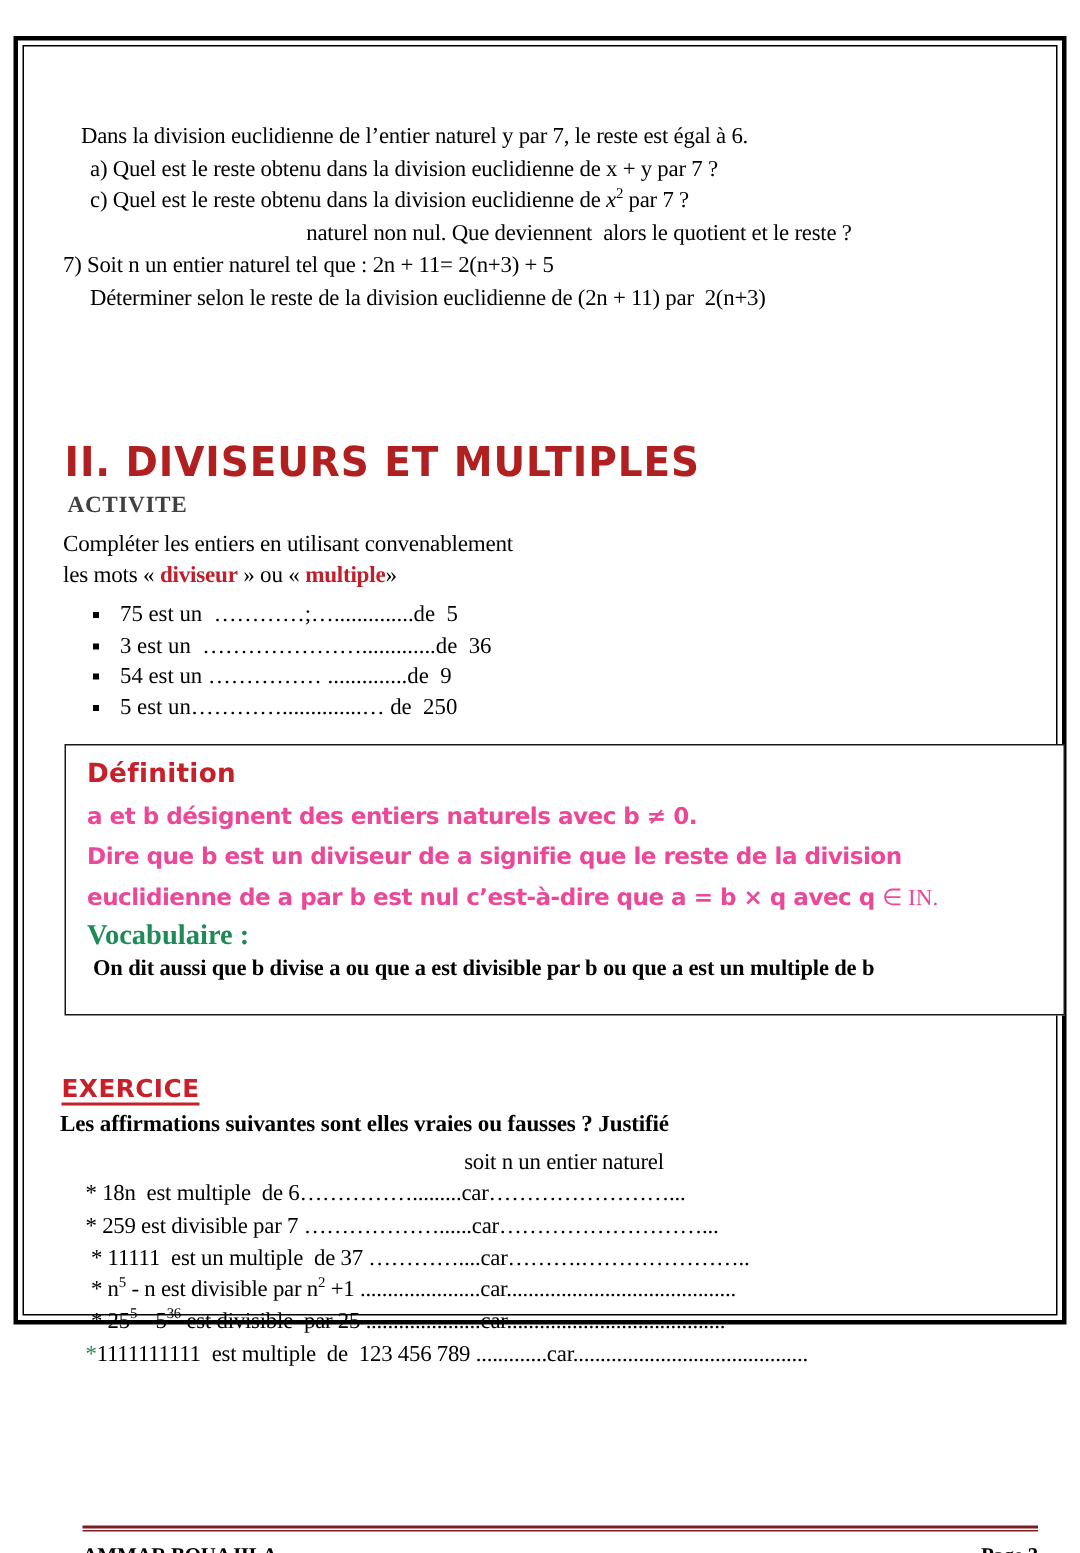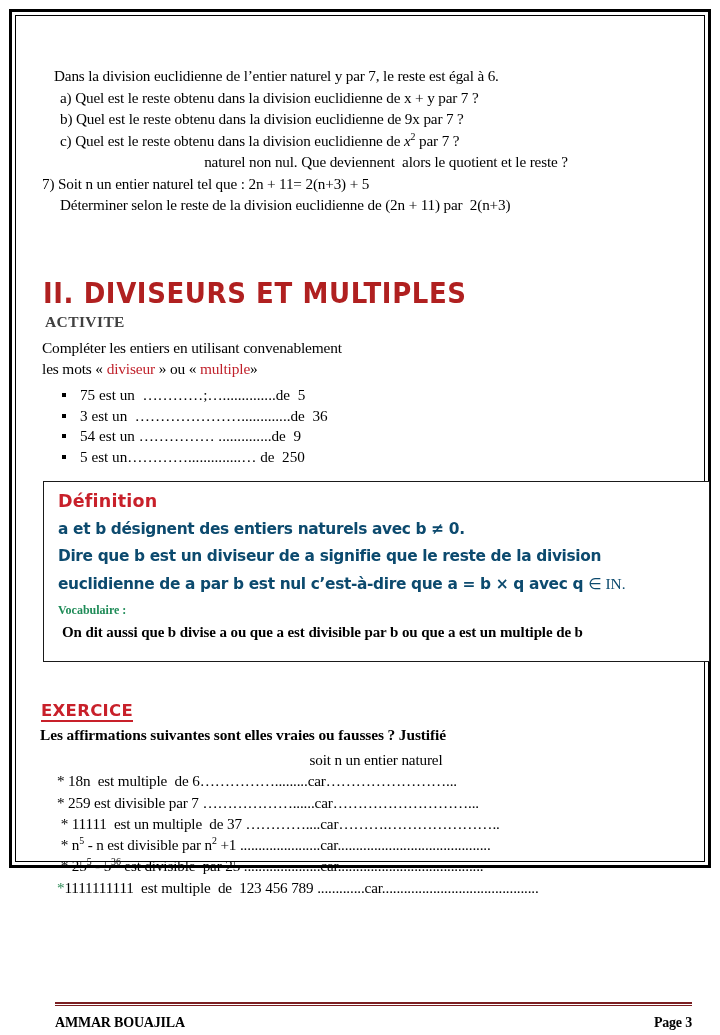--- a/index.html
+++ b/index.html
@@ -12,21 +12,21 @@
     height: 1035px;
     font-family: "Liberation Serif", "DejaVu Serif", serif;
     color: #000000;
     overflow: hidden;
   }
 
   
   .page {
     position: absolute;
     left: 9px;
-    top: 9px;
+    top: 24px;
     width: 702px;
     height: 859px;
     box-sizing: border-box;
     border: 3px solid #000000;
     background: #ffffff;
   }
   .page-inner {
     position: absolute;
     left: 3px;
     top: 3px;
@@ -85,21 +85,21 @@
     color: #404040;
   }
 
   .act-text {
     position: absolute;
     left: 26px;
     top: 321px;
     width: 620px;
   }
   .act-text .line { font-size: 15.4px; line-height: 21px; }
-  .redb { color: #C01F29; font-weight: normal; }
+  .redb { color: #C01F29; font-weight: bold; }
 
   
   .blist {
     position: absolute;
     left: 44px;
     top: 369px;
     width: 400px;
   }
   .blist .row {
     position: relative;
@@ -138,31 +138,31 @@
     letter-spacing: 0.2px;
     margin-bottom: 5px;
   }
   .def-line {
     font-family: "DejaVu Sans", sans-serif;
     font-weight: bold;
     font-size: 15.4px;
     line-height: 27px;
     letter-spacing: -0.35px;
     white-space: pre;
-    color: #0c4a6e;
+    color: #ec4899;
   }
   .def-line .ser {
     font-family: "Liberation Serif", serif;
     font-weight: normal;
     letter-spacing: 0;
   }
   .def-voc {
     font-family: "Liberation Serif", serif;
     font-weight: bold;
-    font-size: 12px;
+    font-size: 19px;
     color: #1E8B57;
     line-height: 22px;
     margin-top: 1px;
   }
   .def-last {
     font-family: "Liberation Serif", serif;
     font-weight: bold;
     font-size: 15px;
     line-height: 22px;
     white-space: pre;
@@ -236,21 +236,20 @@
 </head>
 <body>
 
 <div class="page">
 <div class="page-inner">
 <div class="content">
 
   <div class="sec1">
     <div class="line ind">Dans la division euclidienne de l’entier naturel y par 7, le reste est égal à 6.</div>
     <div class="line ind2">a) Quel est le reste obtenu dans la division euclidienne de x + y par 7 ?</div>
-    <div class="line ind2">b) Quel est le reste obtenu dans la division euclidienne de 9x par 7 ?</div>
     <div class="line ind2"><span>c) Quel est le reste obtenu dans la division euclidienne de </span><span class="itl">x</span><sup>2</sup><span> par 7 ?</span></div>
     <div class="line ind3">naturel non nul. Que deviennent  alors le quotient et le reste ?</div>
     <div class="line">7) Soit n un entier naturel tel que : 2n + 11= 2(n+3) + 5</div>
     <div class="line ind2">Déterminer selon le reste de la division euclidienne de (2n + 11) par  2(n+3)</div>
   </div>
 
   <div class="h-main">II. DIVISEURS ET MULTIPLES</div>
   <div class="h-activite">ACTIVITE</div>
 
   <div class="act-text">

